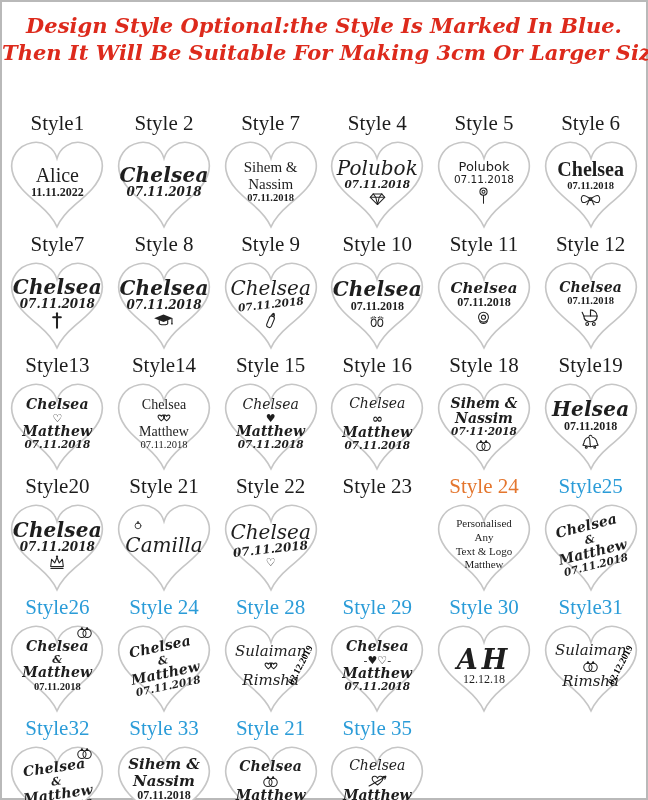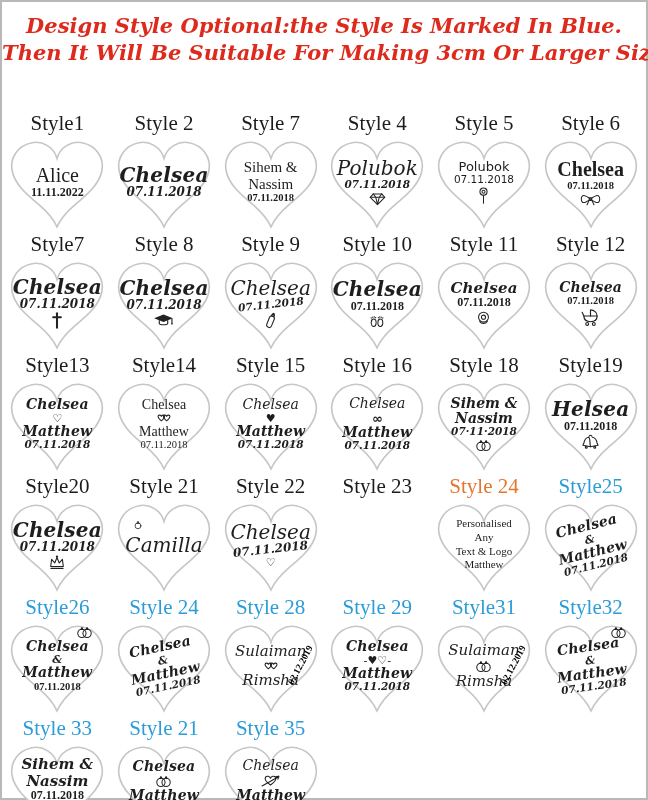--- a/index.html
+++ b/index.html
@@ -579,20 +579,32 @@
       </svg>
       <div class="heart-content">
             <div class="line sc">Chelsea</div>
             <div class="line gly icon-line">-♥♡-</div>
             <div class="line sc">Matthew</div>
             <div class="line dti">07.11.2018</div>
           </div>
     </div>
   </div>
 
+  <div class="cell">
+    <div class="cell-label lc-blue">Style 30</div>
+    <div class="heart-wrap">
+      <svg class="heart-svg" viewBox="0 0 100 92" xmlns="http://www.w3.org/2000/svg">
+        <path class="heart-path" fill="#ffffff" d="M50 21 C47 10 36 3.5 25.5 5.5 C12 8 3.5 20 6 33 C8.5 46 20 56 32 66 C39 72 46 79 50 88 C54 79 61 72 68 66 C80 56 91.5 46 94 33 C96.5 20 88 8 74.5 5.5 C64 3.5 53 10 50 21 Z" stroke="#c6c6c6" stroke-width="1.6"></path>
+      </svg>
+      <div class="heart-content">
+            <div class="line mAH">AH</div>
+            <div class="line dtr12">12.12.18</div>
+          </div>
+    </div>
+  </div>
 
   <div class="cell">
     <div class="cell-label lc-blue">Style31</div>
     <div class="heart-wrap">
       <svg class="heart-svg" viewBox="0 0 100 92" xmlns="http://www.w3.org/2000/svg">
         <path class="heart-path" fill="#ffffff" d="M50 21 C47 10 36 3.5 25.5 5.5 C12 8 3.5 20 6 33 C8.5 46 20 56 32 66 C39 72 46 79 50 88 C54 79 61 72 68 66 C80 56 91.5 46 94 33 C96.5 20 88 8 74.5 5.5 C64 3.5 53 10 50 21 Z" stroke="#c6c6c6" stroke-width="1.6"></path>
       </svg>
       <div class="heart-content">
             <div class="line it a15">Sulaiman</div>
             <div class="line icon-line">

